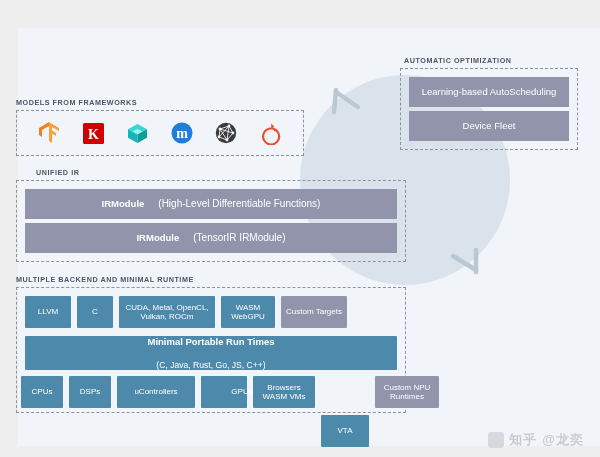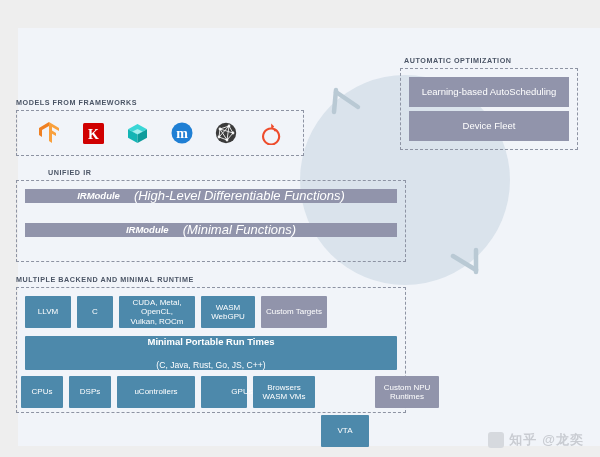--- a/index.html
+++ b/index.html
@@ -47,23 +47,23 @@
     justify-content:center;
     text-align:center;
     color:#ffffff;
     line-height:1.18;
   }
   .blk.purple{background:#9194ab;}
   .blk.blue{background:#4d89ab;}
   .blk.lilac{background:#9194ab;}
 
   
-  .ir-row{position:absolute;left:0;right:0;height:14px;font-size:9.5px;font-style:italic;}
+  .ir-row{position:absolute;left:0;right:0;height:30px;font-size:9.5px;}
   .ir-name{font-weight:700;font-size:9.5px;}
-  .ir-desc{font-weight:400;font-size:13px;margin-left:14px;}
+  .ir-desc{font-weight:400;font-size:10px;margin-left:14px;}
 
   
   .fw-strip{
     position:absolute;
     display:flex;
     align-items:center;
     justify-content:space-around;
     left:0;top:0;right:0;bottom:0;
     padding:0 10px;
     box-sizing:border-box;
@@ -175,41 +175,41 @@
           <path d="M11 3.2 L11 3.2" fill="none"></path>
           <path d="M11.2 1.5 L14.2 4.6 L11.2 7.6 Z" fill="#ee4c2c"></path>
           <path d="M11 6.5 A8 8 0 1 0 11.2 6.5" fill="none" stroke="#ee4c2c" stroke-width="2.1"></path>
           <circle cx="15.1" cy="8.1" r="1.35" fill="#ee4c2c"></circle>
         </svg>
       </span>
 
     </div>
   </div>
 
-  <div class="caption" style="left:16px;top:168px;padding-left:32px;">UNIFIED IR</div>
+  <div class="caption" style="left:4px;top:168px;padding-left:32px;">UNIFIED IR</div>
 
   <div class="dashed" style="left:16px;top:180px;width:390px;height:82px;">
     <div class="blk purple ir-row" style="top:8px;left:8px;right:8px;">
       <span class="ir-name">IRModule</span>
       <span class="ir-desc">(High-Level Differentiable Functions)</span>
     </div>
     <div class="blk purple ir-row" style="top:42px;left:8px;right:8px;">
       <span class="ir-name">IRModule</span>
-      <span class="ir-desc">(Minimal Functions)</span>
+      <span class="ir-desc">(TensorIR IRModule)</span>
     </div>
   </div>
 
   <div class="caption" style="left:16px;top:275px;">MULTIPLE BACKEND AND MINIMAL RUNTIME</div>
 
   <div class="dashed" style="left:16px;top:287px;width:390px;height:126px;">
 
     <div class="bk-row" style="left:8px;top:8px;">
       <div class="blk blue" style="width:46px;">LLVM</div>
       <div class="blk blue" style="width:36px;">C</div>
-      <div class="blk blue" style="width:76px;white-space:pre-line;">CUDA, Metal, OpenCL,
+      <div class="blk blue" style="width:96px;white-space:pre-line;">CUDA, Metal, OpenCL,
 Vulkan, ROCm</div>
       <div class="blk blue" style="width:54px;white-space:pre-line;">WASM
 WebGPU</div>
       <div class="blk lilac" style="width:66px;">Custom Targets</div>
     </div>
 
     <div class="blk blue rt-bar" style="left:8px;top:48px;right:8px;">
       <span class="rt-title">Minimal Portable Run Times</span>
       <span class="rt-sub">(C, Java, Rust, Go, JS, C++)</span>
     </div>

